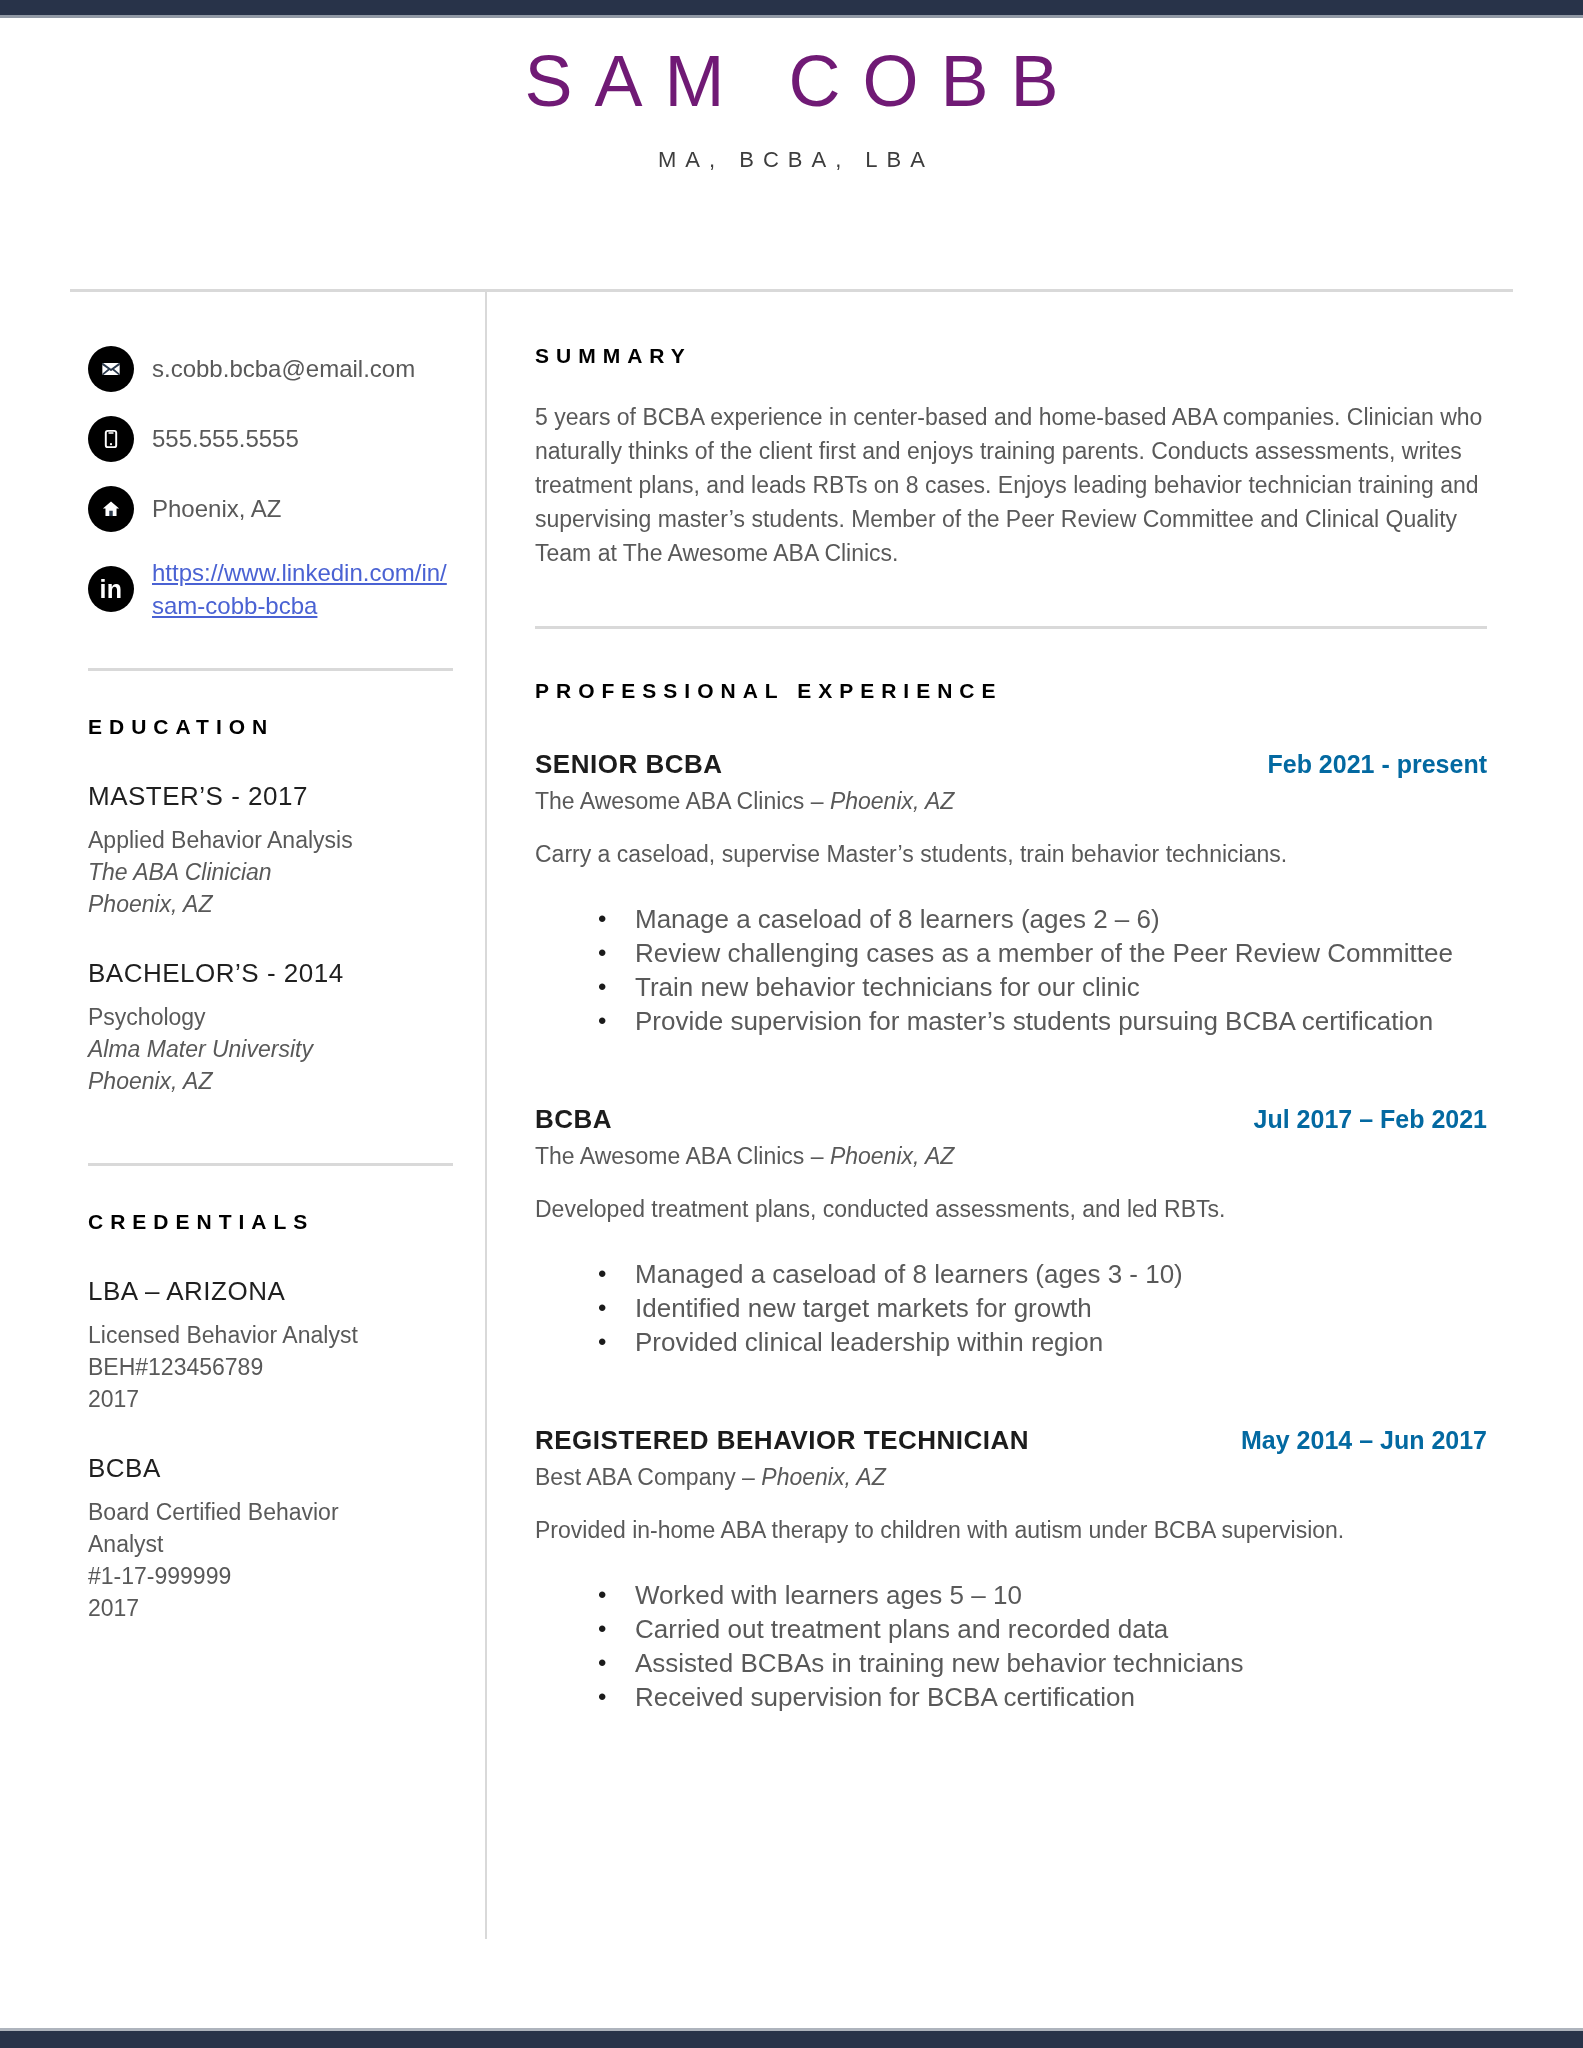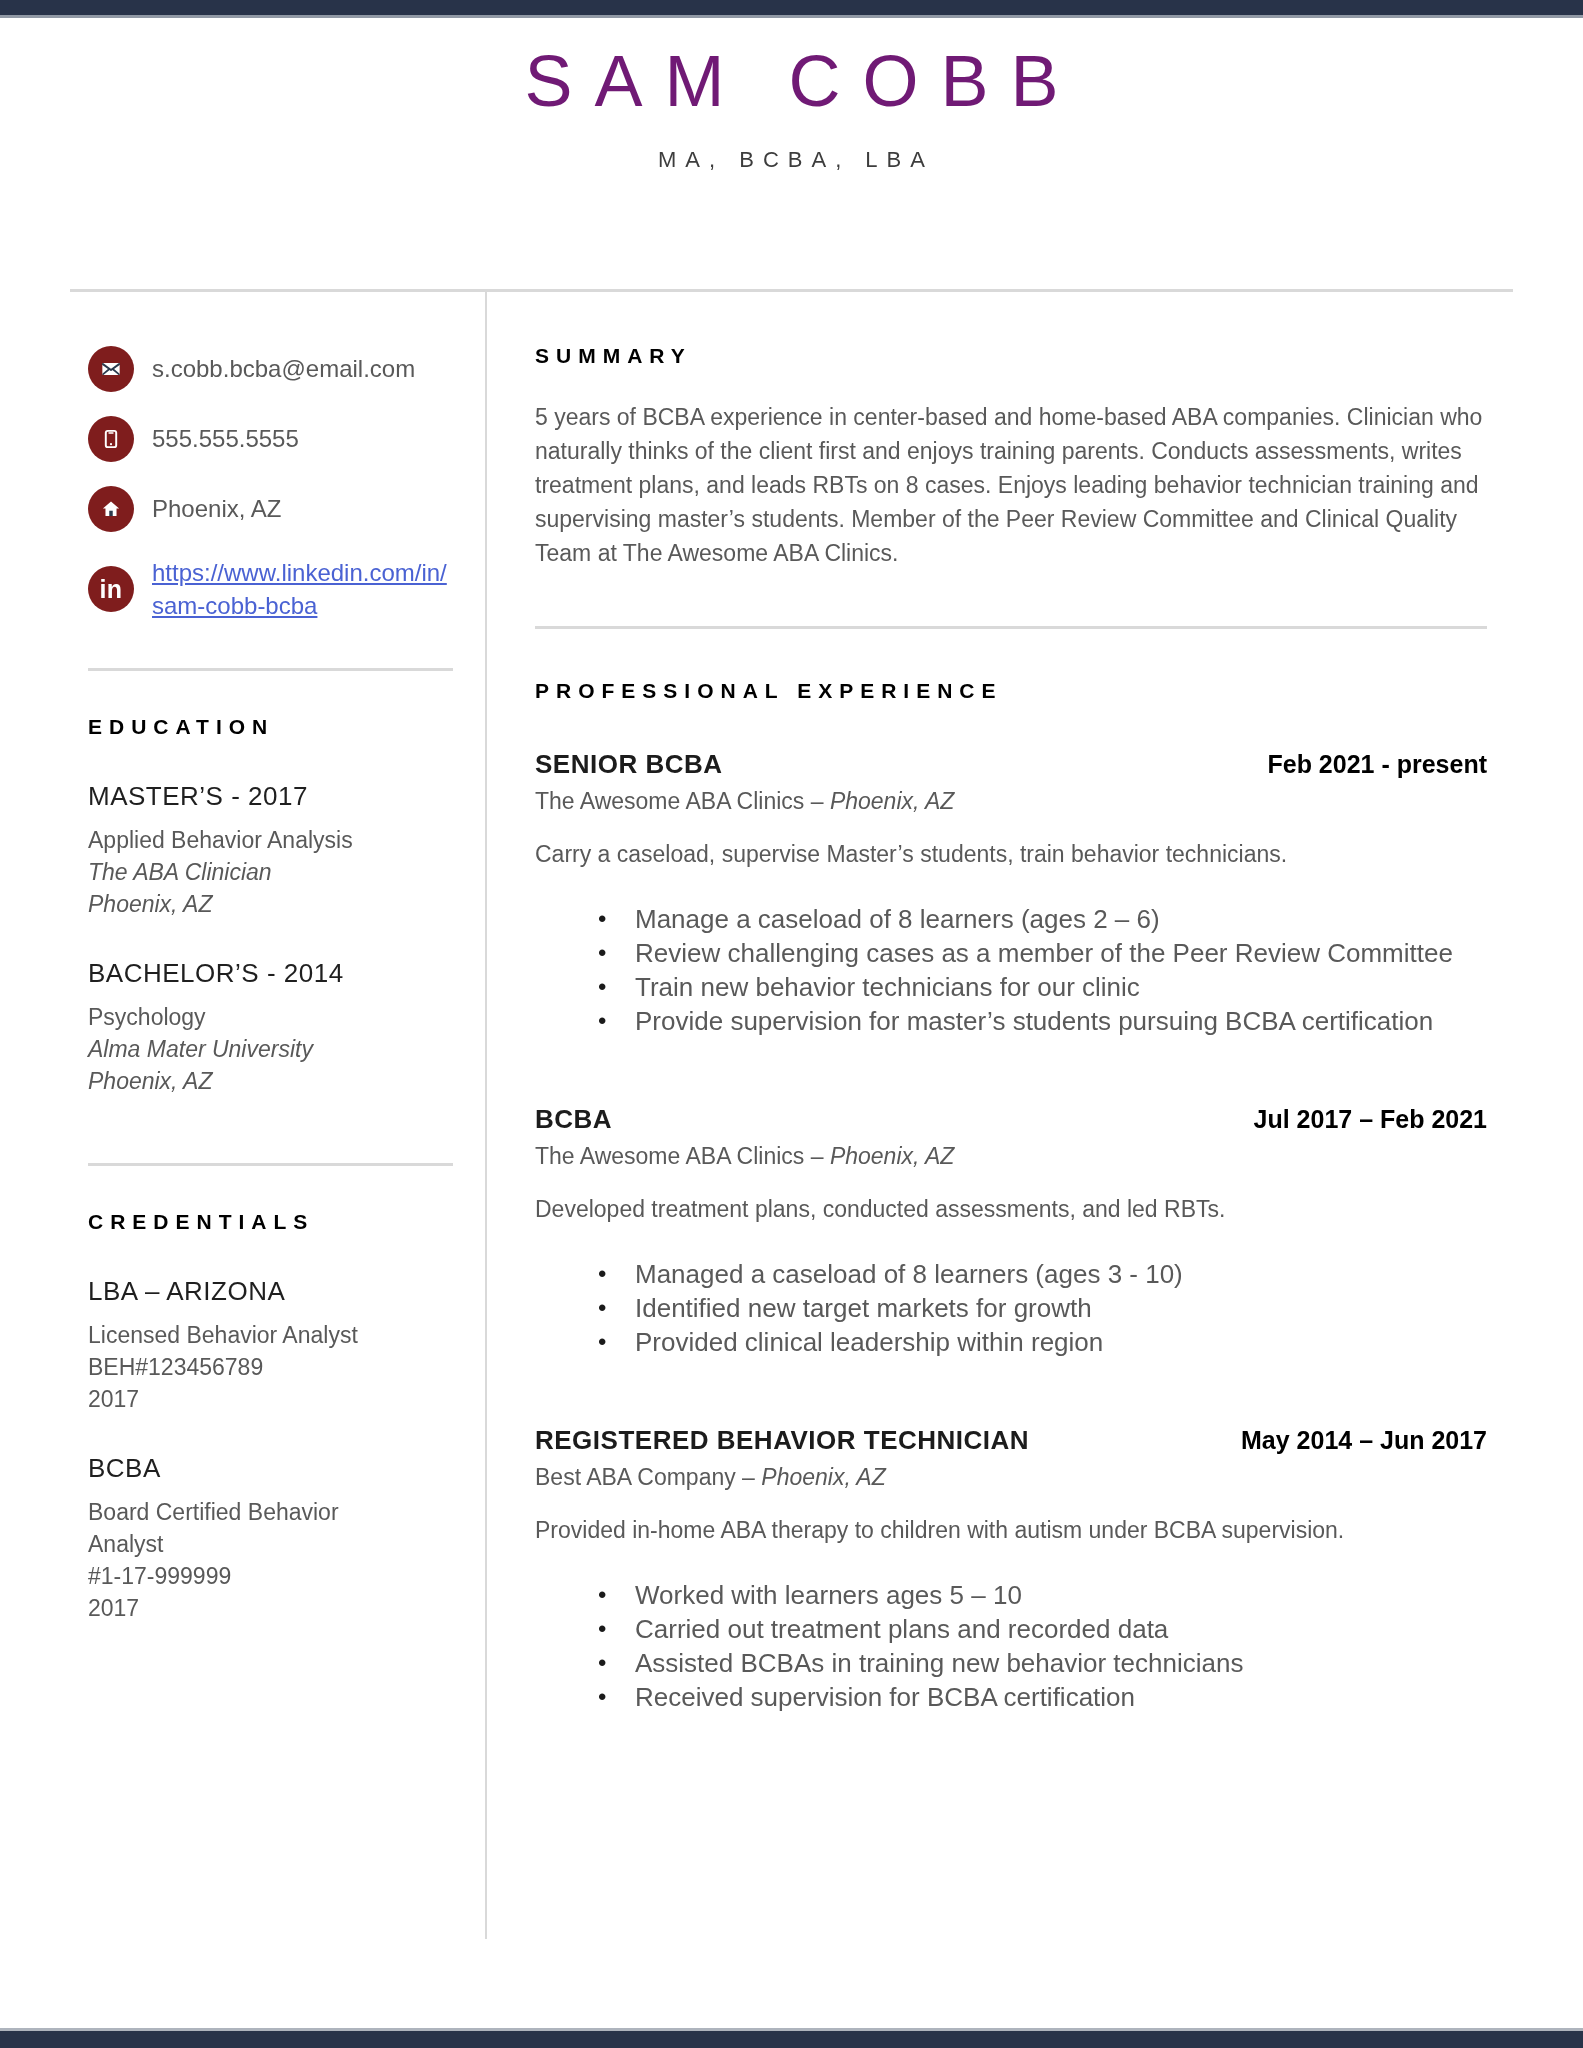--- a/index.html
+++ b/index.html
@@ -46,21 +46,21 @@
   }
   .left-col { width: 365px; flex: 0 0 365px; }
   .v-divider { width: 2px; background: #d9d9d9; margin-left: 32px; margin-right: 48px; }
   .right-col { flex: 1 1 auto; min-width: 0; }
 
   
   .contact { margin-top: 54px; }
   .contact-row { display: flex; align-items: center; margin-bottom: 24px; }
   .icon-circle {
     width: 46px; height: 46px; border-radius: 50%;
-    background: #7f1d1d; flex: 0 0 46px;
+    background: #000000; flex: 0 0 46px;
     display: flex; align-items: center; justify-content: center;
   }
   .icon-circle svg { display: block; }
   .in-glyph { color: #ffffff; font-size: 25px; font-weight: 700; line-height: 1; letter-spacing: 0.5px; }
   .contact-text { margin-left: 18px; font-size: 24px; color: #595959; }
   .contact-link {
     margin-left: 18px; font-size: 24px; line-height: 33px;
     color: #4a62d3; text-decoration: underline;
     max-width: 322px; word-break: break-all; display: inline-block;
     cursor: pointer;
@@ -87,21 +87,21 @@
   
   .right-col .section-heading.summary-h { margin-top: 52px; }
   .summary-text { margin-top: 32px; font-size: 23px; line-height: 34px; color: #595959; max-width: 950px; }
   .right-divider { height: 3px; background: #d9d9d9; border: none; margin-top: 56px; }
   .right-col .section-heading.exp-h { margin-top: 50px; }
 
   .job { margin-top: 46px; }
   .job + .job { margin-top: 66px; }
   .job-header { display: flex; justify-content: space-between; align-items: baseline; }
   .job-title { font-size: 26px; font-weight: 600; color: #1c1c1c; letter-spacing: 0.5px; }
-  .job-dates { font-size: 25px; font-weight: 700; color: #000000; white-space: nowrap; }
+  .job-dates { font-size: 25px; font-weight: 700; color: #0369a1; white-space: nowrap; }
   .company-line { margin-top: 8px; font-size: 23px; color: #595959; }
   .company-line .loc { font-style: italic; }
   .job-intro { margin-top: 26px; font-size: 23px; color: #595959; }
   .job ul { margin-top: 34px; list-style: none; padding-left: 100px; }
   .job li {
     position: relative; font-size: 26px; line-height: 34px; color: #595959;
   }
   .job li::before {
     content: "\2022";
     position: absolute; left: -37px; top: 0;

